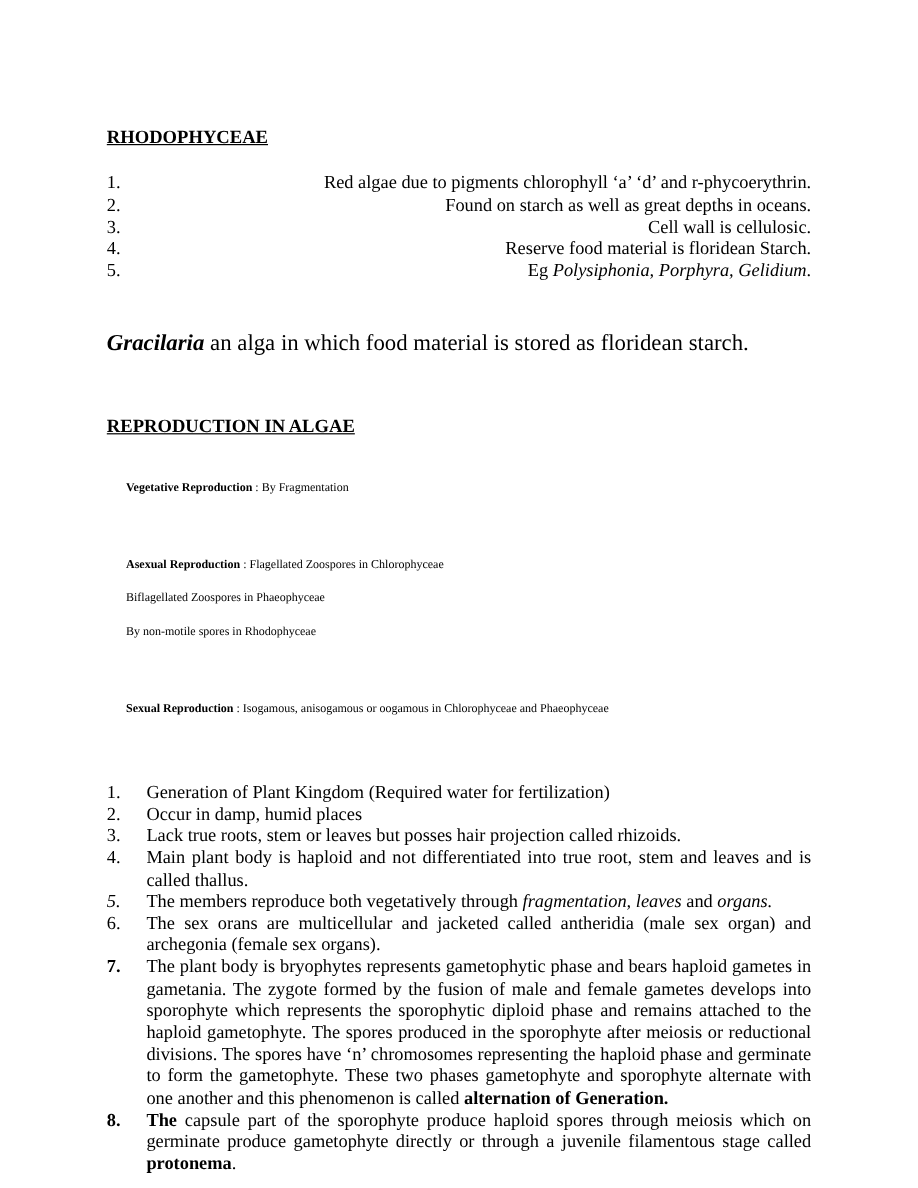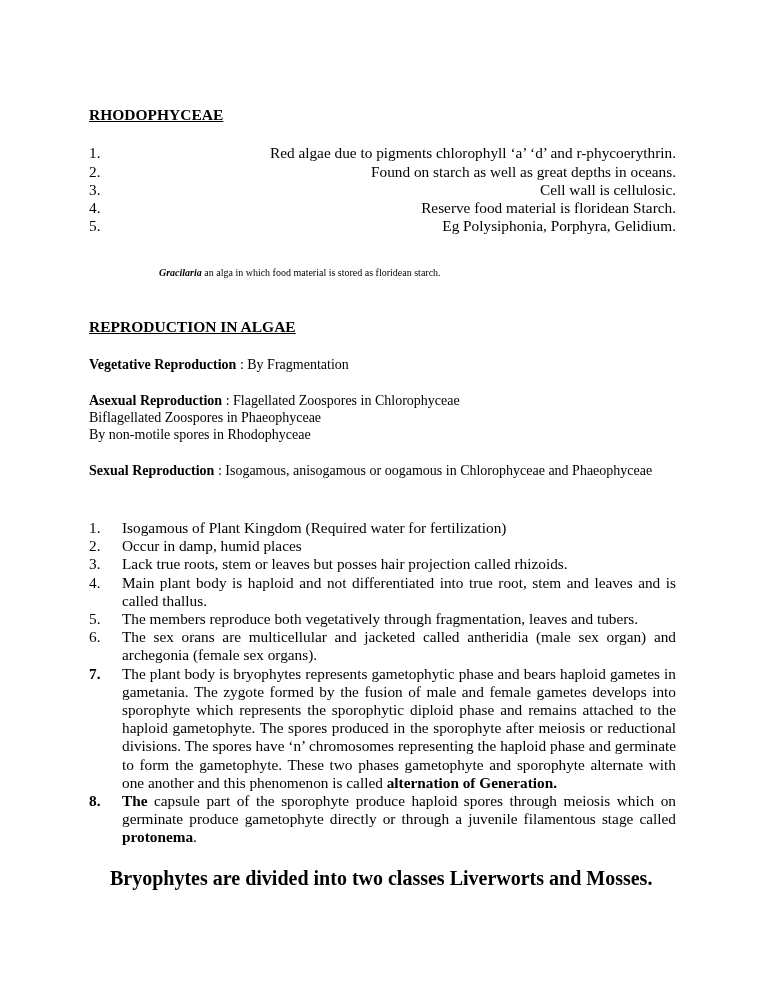--- a/index.html
+++ b/index.html
@@ -38,31 +38,31 @@
     font-size: 21px;
     font-weight: bold;
     text-decoration: underline;
     line-height: 1.2;
     margin: 0;
     letter-spacing: 0.2px;
   }
 
   
   p.body-line {
-    font-size: 14px;
-    line-height: 1.19;
-    margin: 0;
+    font-size: 10px;
+    line-height: 1.19;
+    margin: 16px;
     text-align: left;
   }
   p.just {
     text-align: justify;
     text-justify: inter-word;
   }
   .lbl { font-weight: bold; }
-  .it  { }
+  .it  { font-style: italic; }
   .bi  { font-weight: bold; font-style: italic; }
   .b   { font-weight: bold; }
 
   
   .sp-6  { height: 6px; }
   .sp-16 { height: 16px; }
   .sp-20 { height: 20px; }
   .sp-22 { height: 22px; }
   .sp-28 { height: 28px; }
   .sp-33 { height: 33px; }
@@ -107,22 +107,21 @@
   .list-bryo > li {
     padding-left: 33px;
   }
   .list-bryo > li .txt {
     text-align: justify;
     text-justify: inter-word;
   }
   .list-bryo > li .txt.ragged { text-align: left; }
 
   .gracilaria-line {
-    margin-left: 70px;
-    font-size: 10px;
+    font-size: 19px;
     line-height: 1.19;
   }
 
   .closing-bold {
     margin-left: 21px;
     font-size: 20px;
     line-height: 1.19;
     font-weight: bold;
   }
 </style>
@@ -183,41 +182,41 @@
 
     <div class="sp-33"></div>
 
 
     <div class="sp-6"></div>
 
     <ol class="num list-bryo">
 
       <li>
         <span class="marker">1.</span>
-        <span class="txt ragged">Isogamous of Plant Kingdom (Required water for fertilization)</span>
+        <span class="txt ragged">Generation of Plant Kingdom (Required water for fertilization)</span>
       </li>
 
       <li>
         <span class="marker">2.</span>
         <span class="txt ragged">Occur in damp, humid places</span>
       </li>
 
       <li>
         <span class="marker">3.</span>
         <span class="txt ragged">Lack true roots, stem or leaves but posses hair projection called rhizoids.</span>
       </li>
 
       <li>
         <span class="marker">4.</span>
         <span class="txt">Main plant body is haploid and not differentiated into true root, stem and leaves and is called thallus.</span>
       </li>
 
       <li>
         <span class="marker it">5.</span>
-        <span class="txt ragged"><span>The members reproduce both vegetatively through </span><span class="it">fragmentation, leaves</span><span> and </span><span class="it">tubers.</span></span>
+        <span class="txt ragged"><span>The members reproduce both vegetatively through </span><span class="it">fragmentation, leaves</span><span> and </span><span class="it">organs.</span></span>
       </li>
 
       <li>
         <span class="marker">6.</span>
         <span class="txt">The sex orans are multicellular and jacketed called antheridia (male sex organ) and archegonia (female sex organs).</span>
       </li>
 
       <li>
         <span class="marker b">7.</span>
         <span class="txt"><span>The plant body is bryophytes represents gametophytic phase and bears haploid gametes in gametania. The zygote formed by the fusion of male and female gametes develops into sporophyte which represents the sporophytic diploid phase and remains attached to the haploid gametophyte. The spores produced in the sporophyte after meiosis or reductional divisions. The spores have ‘n’ chromosomes representing the haploid phase and germinate to form the gametophyte. These two phases gametophyte and sporophyte alternate with one another and this phenomenon is called </span><span class="b">alternation of Generation.</span></span>

